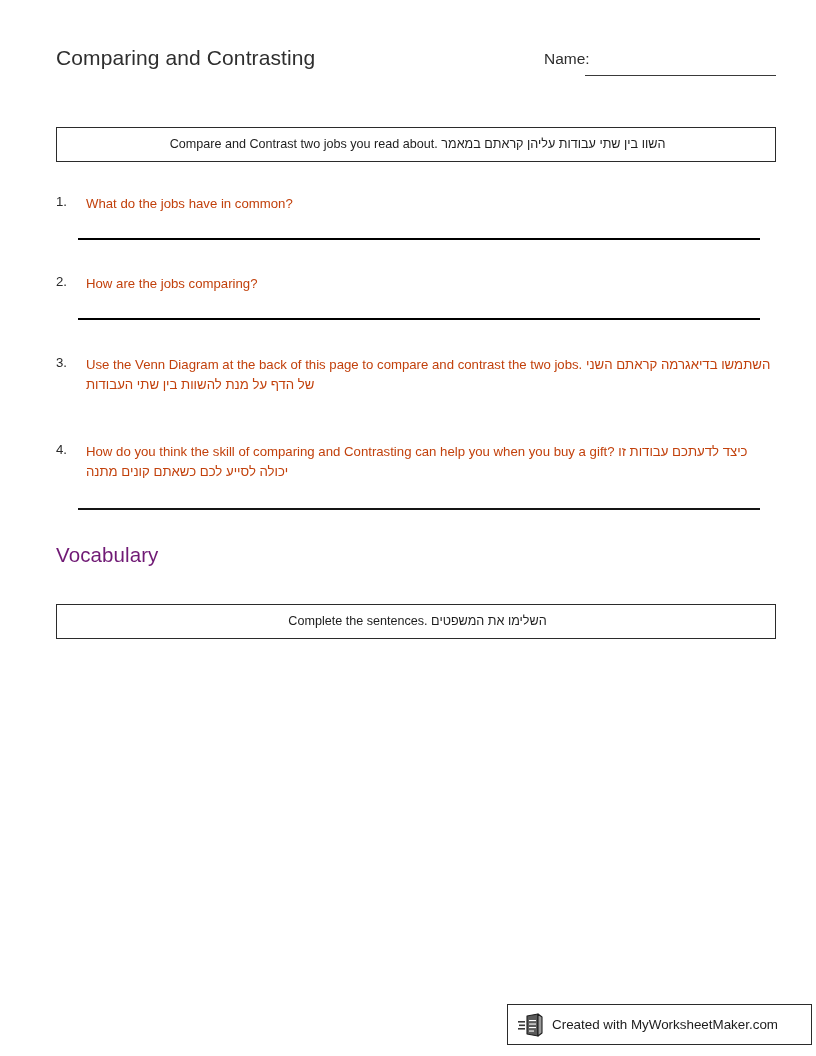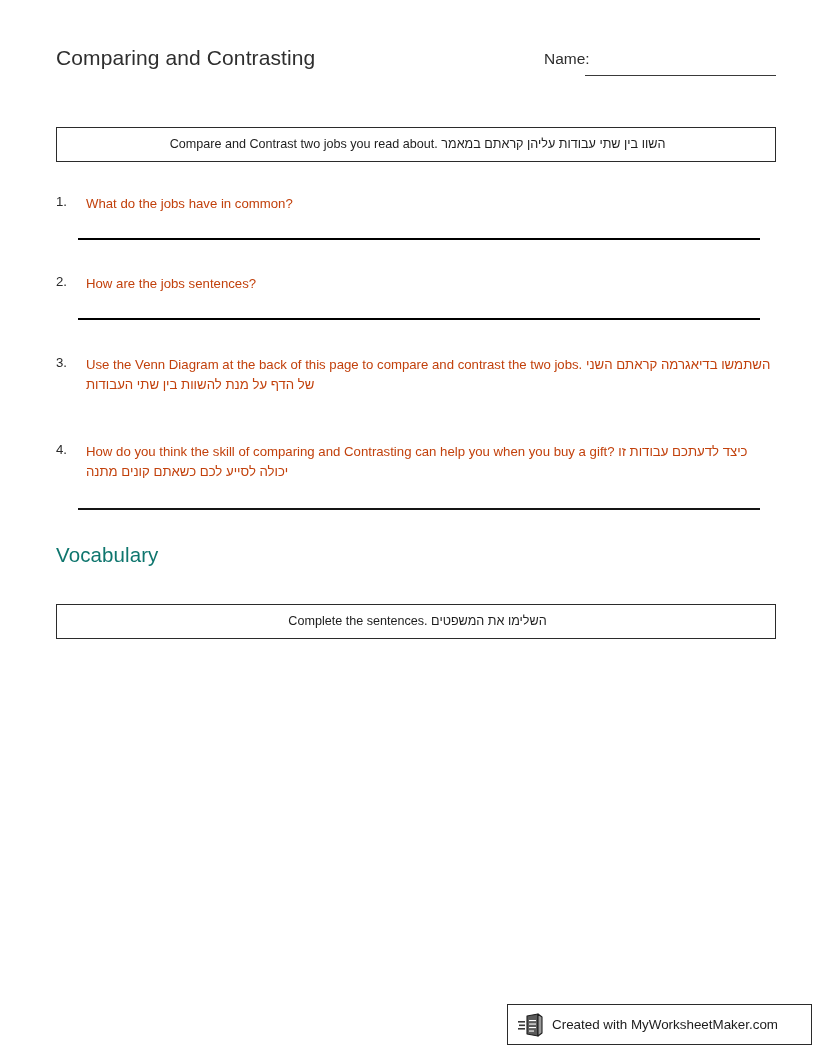--- a/index.html
+++ b/index.html
@@ -135,21 +135,21 @@
   #answer-rule-2 { top: 318px; border-bottom: 2.2px solid #000000; }
   #answer-rule-3 { top: 508px; border-bottom: 2.6px solid #151515; }
 
   
   .section-heading {
     position: absolute;
     left: 48px;
     top: 543px;
     font-size: 20.5px;
     font-weight: 400;
-    color: #0f766e;
+    color: #701a75;
     letter-spacing: 0.1px;
   }
 
   
   .footer-badge {
     position: absolute;
     left: 499px;
     top: 1004px;
     width: 305px;
     height: 41px;
@@ -197,21 +197,21 @@
   </div>
 
   <div class="question" id="question-1">
     <span class="q-number">1.</span>
     <span class="q-text">What do the jobs have in common?</span>
   </div>
   <div class="answer-rule" id="answer-rule-1"></div>
 
   <div class="question" id="question-2">
     <span class="q-number">2.</span>
-    <span class="q-text">How are the jobs sentences?</span>
+    <span class="q-text">How are the jobs comparing?</span>
   </div>
   <div class="answer-rule" id="answer-rule-2"></div>
 
   <div class="question" id="question-3">
     <span class="q-number">3.</span>
     <span class="q-text">Use the Venn Diagram at the back of this page to compare and contrast the two jobs. השתמשו בדיאגרמה קראתם השני של הדף על מנת להשוות בין שתי העבודות</span>
   </div>
 
   <div class="question" id="question-4">
     <span class="q-number">4.</span>

